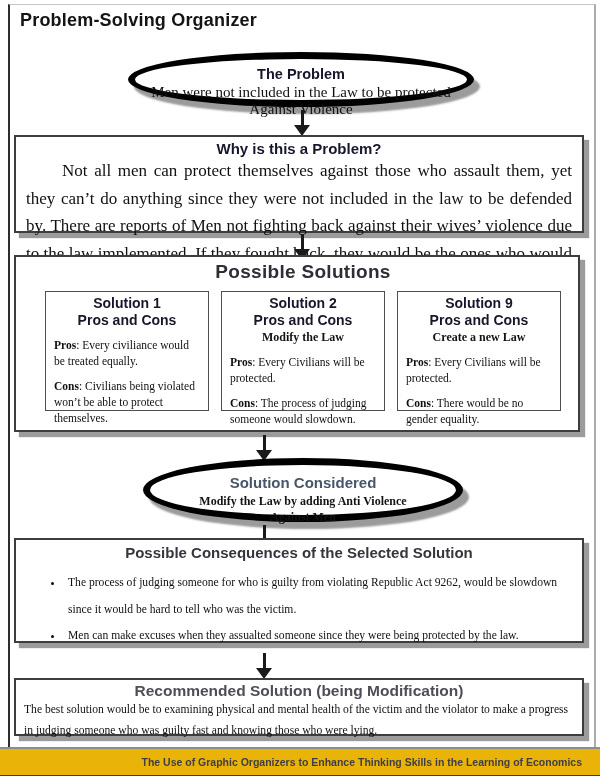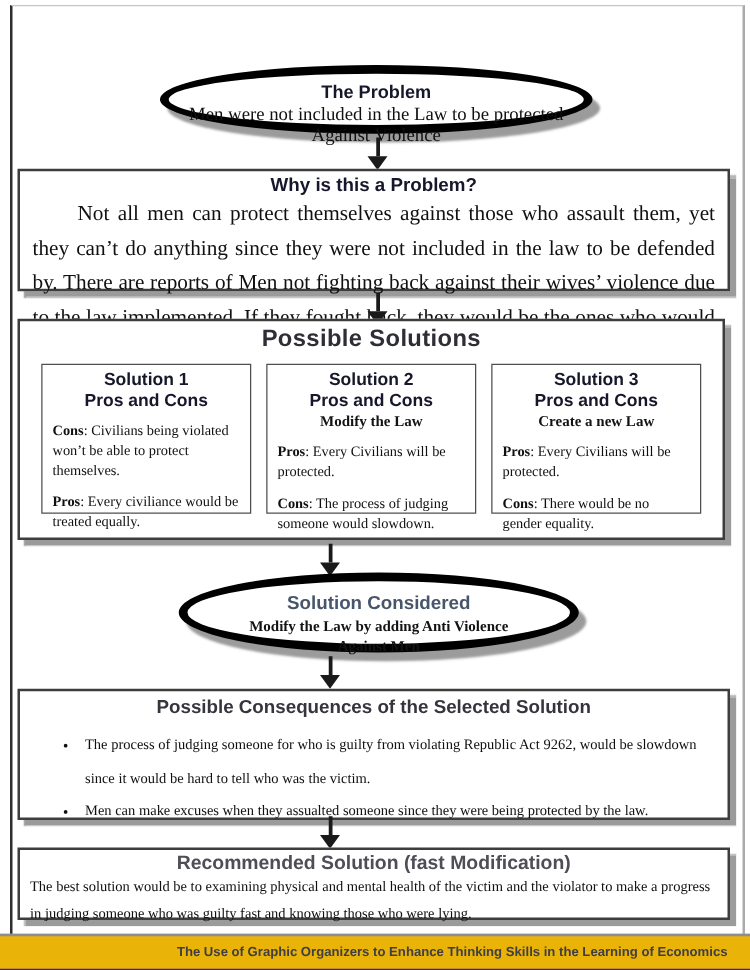--- a/index.html
+++ b/index.html
@@ -49,21 +49,21 @@
   .problem-ellipse .h-dark { font-size:14.5px; }
   .problem-ellipse .body { font-size:15px; color:#101010; margin-top:2px; }
 
   .why-box { left:4px; top:130px; width:570px; height:98px; padding:3px 10px; }
   .why-box .h-dark { font-size:15px; }
   .why-box .body {
     font-size:17px; color:#101010; line-height:1.62; text-align:justify;
     text-indent:36px; margin-top:0;
   }
 
-  .solutions-box { left:4px; top:250px; width:566px; height:177px; }
+  .solutions-box { left:4px; top:250px; width:566px; height:177px;padding-left:12px; }
   .solutions-box .h-gray { font-size:19px; color:#2e2e37; margin-top:4px; letter-spacing:.3px; }
   .sol-row { display:flex; gap:12px; padding:8px 17px 0 17px; }
   .sol-card {
     flex:1; border:1.5px solid #4f4f4f; background:#fff; box-sizing:border-box;
     padding:3px 8px 6px 8px; height:120px;
   }
   .sol-card .title { font-size:14px; }
   .sol-card .subtitle { font-size:14px; margin-top:1px; }
   .sol-card .law {
     font-size:12px; font-weight:bold; text-align:center; color:#131313;
@@ -72,21 +72,21 @@
   .sol-card .law.normal { margin-top:2px; }
   .pc { font-size:11.5px; line-height:1.4; color:#101010; margin:9px 0 0 0; }
 
   .considered-ellipse { left:133px; top:453px; width:320px; height:64px; padding-top:9px; }
   .considered-ellipse .h-gray { font-size:15px; color:#47566b; }
   .considered-ellipse .body {
     font-size:12px; font-weight:bold; color:#131313; max-width:215px;
     margin:3px auto 0 auto; line-height:1.3;
   }
 
-  .conseq-box { left:4px; top:546px; width:570px; height:105px; padding:4px 8px; }
+  .conseq-box { left:4px; top:533px; width:570px; height:105px; padding:4px 8px; }
   .conseq-box .h-gray { font-size:15px; color:#35353e; }
   .conseq-box ul { margin:9px 0 0 40px; padding:0; }
   .conseq-box li { font-size:11.6px; color:#101010; line-height:2.3; padding-left:4px; }
 
   .recommended-box { left:4px; top:673px; width:570px; height:58px; padding:2px 8px; }
   .recommended-box .h-gray { font-size:15.5px; color:#4e4e57; font-weight:bold; }
   .recommended-box .body { font-size:11.6px; color:#101010; line-height:1.8; margin-top:0; }
 
   .footer {
     position:absolute; left:0; top:747px; width:600px; height:26px;
@@ -97,20 +97,21 @@
     font-family:"Liberation Sans", sans-serif; font-weight:bold; font-size:10.5px;
     color:#3e3e46; text-align:right; padding:7px 18px 0 0;
   }
 </style>
 </head>
 <body>
 
 <div class="page">
   <div class="frame">
 
+    <div class="doc-title">Problem-Solving Organizer</div>
 
     <div class="ellipse problem-ellipse">
       <div class="h-dark">The Problem</div>
       <div class="body">Men were not included in the Law to be protected Against Violence</div>
     </div>
 
     <div class="arrow" style="left:284px; top:105px;">
       <div class="stem"></div>
         <div class="head"></div>
     </div>
@@ -125,34 +126,34 @@
         <div class="head"></div>
     </div>
 
     <div class="shadowbox solutions-box">
       <div class="h-gray">Possible Solutions</div>
       <div class="sol-row">
 
         <div class="sol-card">
           <div class="h-dark title">Solution 1</div>
           <div class="h-dark subtitle">Pros and Cons</div>
+          <p class="pc"><b>Pros</b><span>: Every civiliance would be treated equally.</span></p>
           <p class="pc"><b>Cons</b><span>: Civilians being violated won’t be able to protect themselves.</span></p>
-          <p class="pc"><b>Pros</b><span>: Every civiliance would be treated equally.</span></p>
         </div>
 
         <div class="sol-card">
           <div class="h-dark title">Solution 2</div>
           <div class="h-dark subtitle">Pros and Cons</div>
           <div class="law normal">Modify the Law</div>
           <p class="pc"><b>Pros</b><span>: Every Civilians will be protected.</span></p>
           <p class="pc"><b>Cons</b><span>: The process of judging someone would slowdown.</span></p>
         </div>
 
         <div class="sol-card">
-          <div class="h-dark title">Solution 3</div>
+          <div class="h-dark title">Solution 9</div>
           <div class="h-dark subtitle">Pros and Cons</div>
           <div class="law normal">Create a new Law</div>
           <p class="pc"><b>Pros</b><span>: Every Civilians will be protected.</span></p>
           <p class="pc"><b>Cons</b><span>: There would be no gender equality.</span></p>
         </div>
 
       </div>
     </div>
 
     <div class="arrow" style="left:246px; top:430px;">
@@ -177,21 +178,21 @@
         <li>Men can make excuses when they assualted someone since they were being protected by the law.</li>
       </ul>
     </div>
 
     <div class="arrow" style="left:246px; top:648px;">
       <div class="stem"></div>
         <div class="head"></div>
     </div>
 
     <div class="shadowbox recommended-box">
-      <div class="h-gray">Recommended Solution (fast Modification)</div>
+      <div class="h-gray">Recommended Solution (being Modification)</div>
       <div class="body">The best solution would be to examining physical and mental health of the victim and the violator to make a progress in judging someone who was guilty fast and knowing those who were lying.</div>
     </div>
 
   </div>
 
   <div class="footer">
     <div class="txt">The Use of Graphic Organizers to Enhance Thinking Skills in the Learning of Economics</div>
   </div>
 </div>
 

